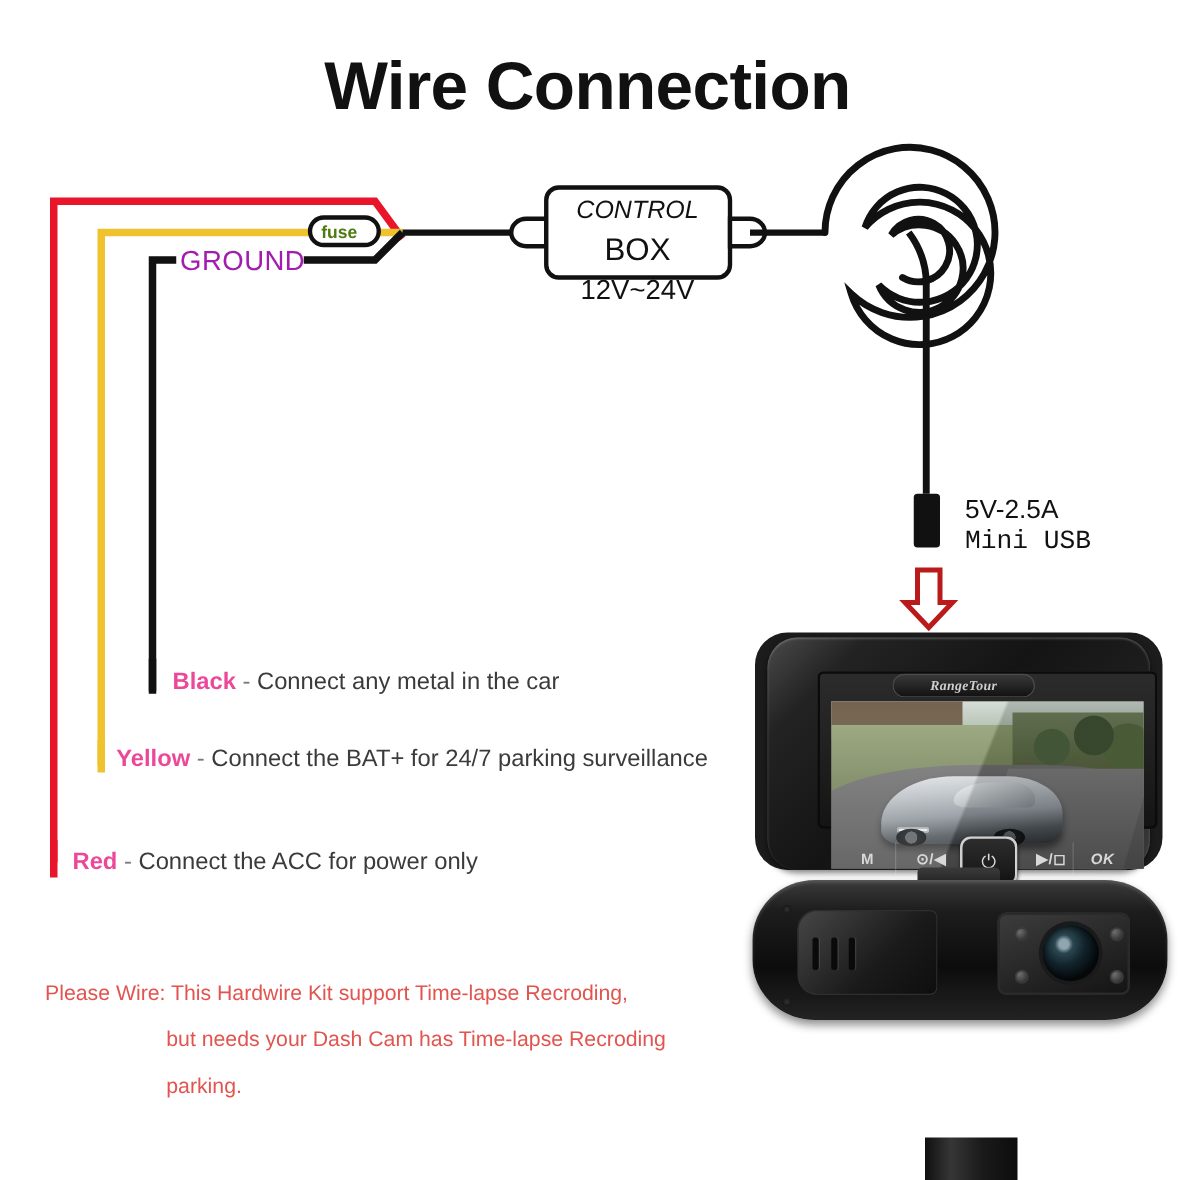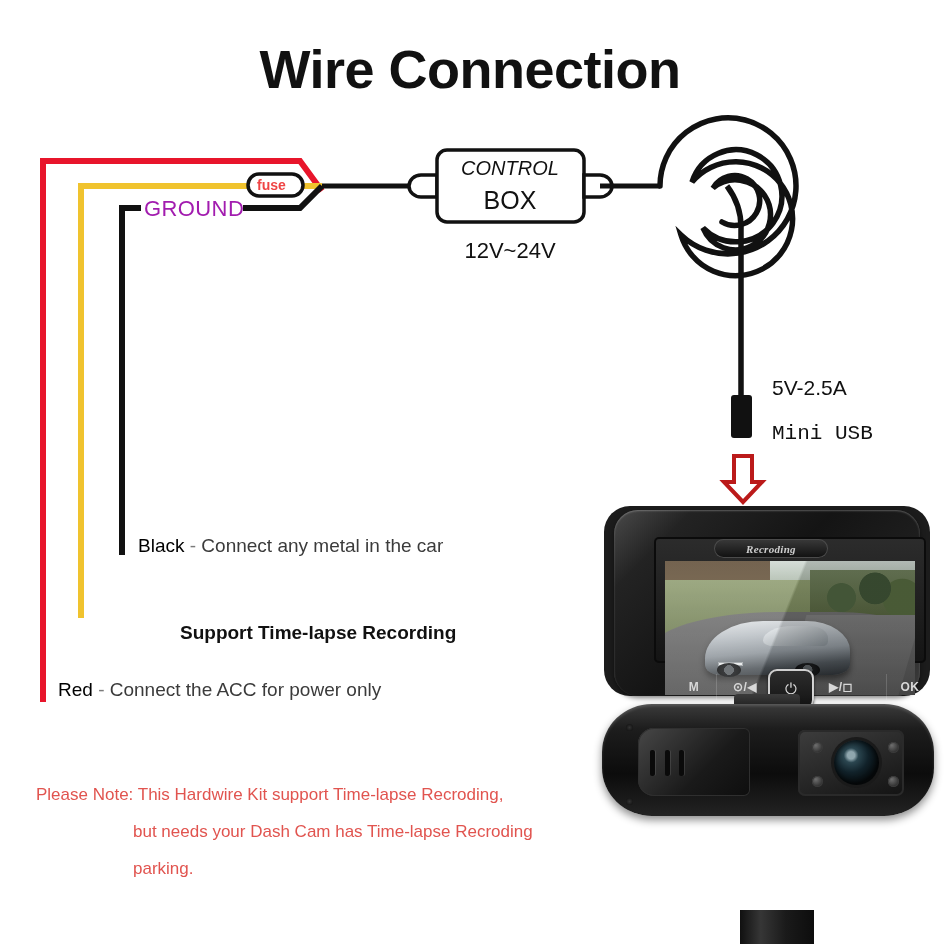--- a/index.html
+++ b/index.html
@@ -13,34 +13,34 @@
     font-size:54px;font-weight:bold;letter-spacing:-0.5px;color:#111111;
     font-family:"Liberation Sans", sans-serif;
   }
 
   svg.diagram{position:absolute;left:0;top:0;width:944px;height:944px;}
 
   
   .lbl{position:absolute;white-space:nowrap;}
 
   .fuse-text{
-    left:257px;top:177px;font-size:14px;font-weight:600;color:#ef4444;
+    left:257px;top:177px;font-size:14px;font-weight:600;color:#4d7c0f;
   }
   .ground-text{
     left:144px;top:196px;font-size:22px;color:#a21caf;letter-spacing:0.4px;
   }
   .cbox-l1{left:455px;top:157px;width:110px;text-align:center;font-size:20px;color:#111;font-style:italic;}
   .cbox-l2{left:455px;top:186px;width:110px;text-align:center;font-size:25px;color:#111;}
-  .volt-text{left:440px;top:238px;width:140px;text-align:center;font-size:22px;color:#111;}
-
-  .usb-l1{left:772px;top:376px;font-size:21px;color:#111;}
+  .volt-text{left:440px;top:219px;width:140px;text-align:center;font-size:22px;color:#111;}
+
+  .usb-l1{left:772px;top:396px;font-size:21px;color:#111;}
   .usb-l2{left:772px;top:422px;font-size:21px;color:#111;font-family:Liberation Mono, monospace;}
 
   .legend{position:absolute;font-size:19px;color:#3b3b3b;white-space:nowrap;}
-  .legend b{color:#000000;font-weight:normal;}
+  .legend b{color:#ec4899;font-weight:bold;}
   .legend .dash{color:#7a7a7a;}
 
   .leg-black{left:138px;top:535px;}
   .leg-yellow{left:93px;top:597px;}
   .leg-support{left:180px;top:622px;font-size:19px;font-weight:bold;color:#111;}
   .leg-red{left:58px;top:679px;}
 
   .note{
     position:absolute;left:36px;top:782px;font-size:17px;color:#e1544f;
     line-height:25px;white-space:nowrap;
@@ -121,21 +121,21 @@
   .btnrow{position:absolute;left:30px;top:160px;width:292px;height:42px;}
   .btn{
     position:absolute;top:4px;height:26px;
     display:flex;align-items:center;justify-content:center;
     font-size:12px;color:#d8d8d8;font-weight:bold;letter-spacing:.5px;
   }
   .btn.sep{border-left:1px solid rgba(255,255,255,.16);}
   .b-m{left:30px;width:40px;}
   .b-rec{left:72px;width:56px;}
   .b-play{left:168px;width:56px;}
-  .b-ok{left:242px;width:46px;}
+  .b-ok{left:214px;width:46px;font-style:italic;}
   .powerbtn{
     position:absolute;left:124px;top:-1px;width:46px;height:40px;border-radius:9px;
     background:linear-gradient(180deg,#2e2e2e,#121212);
     box-shadow:inset 0 0 0 2px #cfcfcf, 0 1px 3px rgba(0,0,0,.6);
     display:flex;align-items:center;justify-content:center;
     font-size:15px;color:#dadada;
   }
 
   .cam-body{
     position:absolute;left:10px;top:204px;width:332px;height:112px;
@@ -234,44 +234,48 @@
 
   <div class="lbl usb-l1">5V-2.5A</div>
   <div class="lbl usb-l2">Mini USB</div>
 
   <div class="legend leg-black">
     <b>Black</b>
     <span class="dash">-</span>
     <span>Connect any metal in the car</span>
   </div>
 
-
-  <div class="lbl leg-support">Support Time-lapse Recording</div>
+  <div class="legend leg-yellow">
+    <b>Yellow</b>
+    <span class="dash">-</span>
+    <span>Connect the BAT+ for 24/7 parking surveillance</span>
+  </div>
+
 
   <div class="legend leg-red">
     <b>Red</b>
     <span class="dash">-</span>
     <span>Connect the ACC for power only</span>
   </div>
 
   <div class="note">
-    <span>Please Note: This Hardwire Kit support Time-lapse Recroding,</span>
+    <span>Please Wire: This Hardwire Kit support Time-lapse Recroding,</span>
     <span class="indent">but needs your Dash Cam has Time-lapse Recroding</span>
     <span class="indent">parking.</span>
   </div>
 
   <div class="device">
 
     <div class="cam-shadow"></div>
     <div class="cam-screenbody">
 
       <div class="cam-bezel"></div>
 
       <div class="logo-pill">
-        <span class="logo-text">Recroding</span>
+        <span class="logo-text">RangeTour</span>
       </div>
 
       <div class="screen">
         <div class="sky"></div>
         <div class="dirt"></div>
         <div class="field"></div>
         <div class="trees"></div>
         <div class="road"></div>
         <div class="road-edge"></div>
         <div class="car">

